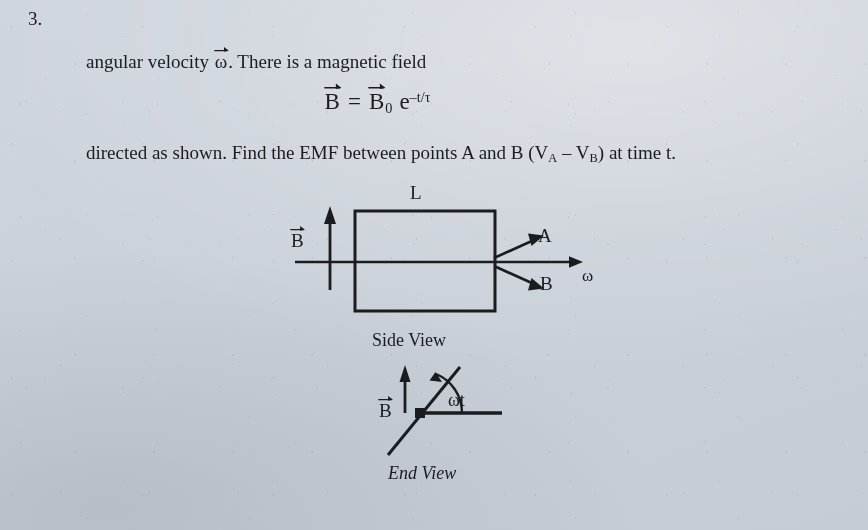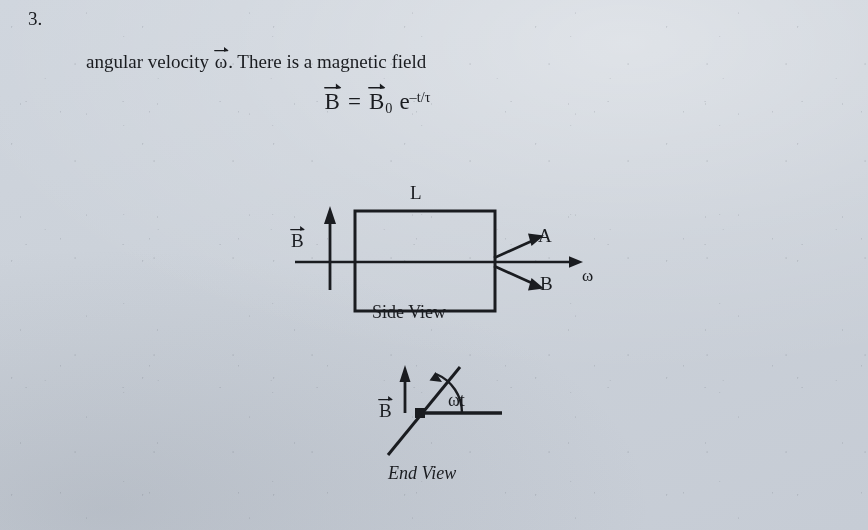--- a/index.html
+++ b/index.html
@@ -107,21 +107,21 @@
     position: absolute;
     white-space: nowrap;
     font-size: 18px;
   }
 
   #label-L      { left: 140px; top: 4px; }
   #label-B-side { left: 20px;  top: 52px; }
   #label-A      { left: 268px; top: 47px; }
   #label-B-pt   { left: 270px; top: 95px; }
   #label-omega  { left: 312px; top: 88px; font-size: 17px; }
-  #caption-side { left: 102px; top: 124px; }
+  #caption-side { left: 102px; top: 152px; }
 
   #label-B-end  { left: 18px;  top: 45px; }
   #label-omegat { left: 88px;  top: 35px; font-size: 18px; text-align: right; }
   #caption-end  { left: 28px;  top: 108px; font-style: italic; }
 </style>
 </head>
 <body>
 
 <div id="page">
   <div id="grain"></div>
@@ -147,20 +147,23 @@
             </svg>
           </span><span>B</span></span><span class="eq-sp"></span><span>=</span><span class="eq-sp"></span><span class="vec"><span class="vbar">
             <svg viewBox="0 0 24 10" preserveAspectRatio="none">
               <path d="M1 7 L21 7" stroke="#1a1c20" stroke-width="1.7" fill="none" stroke-linecap="round"></path>
               <path d="M15.5 2.6 L22.6 7 L15.5 8.4 Z" fill="#1a1c20"></path>
             </svg>
           </span><span>B</span></span><sub>0</sub><span class="eq-sp"></span><span>e</span><sup>–t/τ</sup>
     </span>
   </div>
 
+  <div class="txt" id="stmt-l3">
+    <span>directed as shown.  Find the EMF between points A and B (V</span><sub style="font-size:0.65em;vertical-align:-0.25em;">A</sub><span> – V</span><sub style="font-size:0.65em;vertical-align:-0.25em;">B</sub><span>) at time t.</span>
+  </div>
 
   <div id="side-view-figure">
     <svg class="fig-svg" width="350" height="150" viewBox="0 0 350 150">
 
       <g>
         <line x1="25" y1="84" x2="305" y2="84" stroke="#1a1c20" stroke-width="2.6"></line>
         <path d="M299 78.2 L313 84 L299 89.8 Z" fill="#1a1c20"></path>
       </g>
 
       <g>

